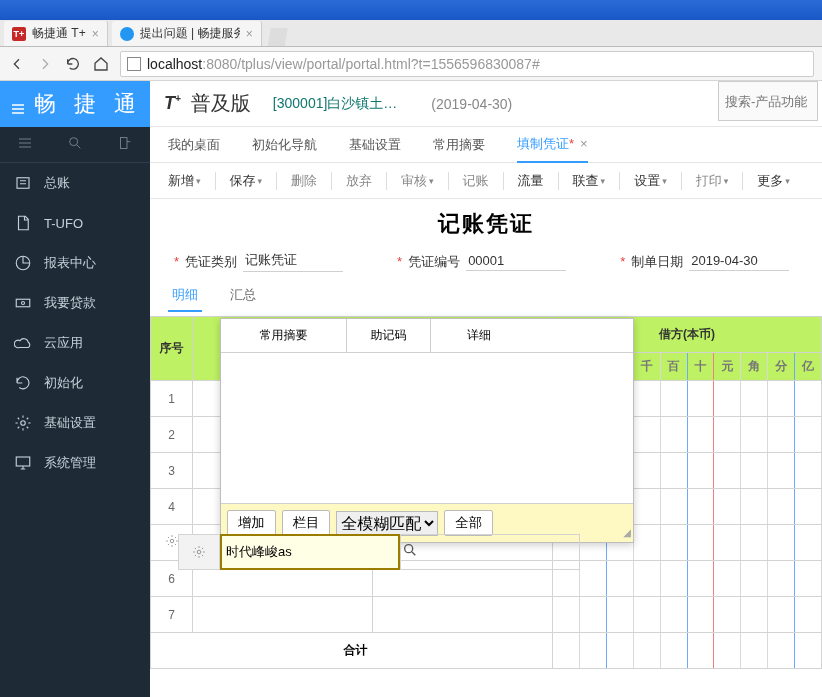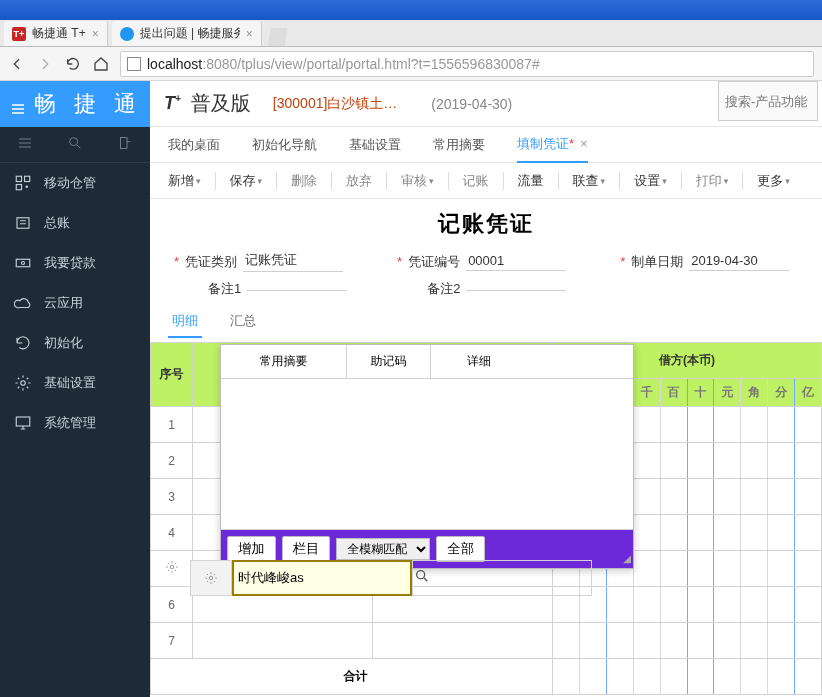--- a/index.html
+++ b/index.html
@@ -28,21 +28,21 @@
   .url .gray { color:#999; }
 
   
   .app-header { height:46px; border-bottom:1px solid #e6e6e6; display:flex; background:#fff; }
   .brand { width:150px; height:46px; background:#359cff; color:#fff; display:flex; align-items:center; justify-content:center; font-size:22px; letter-spacing:6px; font-weight:500; gap:6px; }
   .brand-icon { width:20px;height:14px;display:inline-block; }
   .edition { display:flex;align-items:center;gap:10px;padding-left:14px; }
   .tplus { font-weight:bold; font-style:italic; font-size:18px; color:#333; }
   .tplus sup{font-size:10px;}
   .ed-text { font-size:20px; color:#333; }
-  .org { font-size:14px;color:#c2410c;margin-left:12px; }
+  .org { font-size:14px;color:#0f766e;margin-left:12px; }
   .date { font-size:14px;color:#888;margin-left:24px; }
   .search-outer { margin-left:auto; margin-right:4px; }
   .search-outer input { height:40px; width:100px; border:1px solid #ccc; padding:0 6px; font-size:13px; background:#fafafa; }
 
   
   .shell { display:flex; height:calc(697px - 20px - 27px - 34px - 46px); }
   .sidebar { width:150px; background:#1e2b36; color:#cfd8dc; display:flex; flex-direction:column; }
   .side-top { height:36px; display:flex; align-items:center; justify-content:space-around; border-bottom:1px solid #2e3d49; }
   .side-top .si { color:#9aa6b0; }
   .side-item { height:40px; display:flex; align-items:center; gap:12px; padding-left:14px; font-size:13px; color:#c6d0d8; cursor:pointer; }
@@ -93,23 +93,23 @@
   td.total { text-align:left; padding-left:8px; font-weight:bold; }
 
   
   .popup { position:absolute; top:2px; left:220px; width:414px; background:#fff; border:1px solid #bdbdbd; box-shadow:0 2px 8px rgba(0,0,0,.2); font-size:12px; }
   .popup-head { display:flex; border-bottom:1px solid #d0d0d0; }
   .popup-head div { flex-basis:84px; text-align:center; padding:8px 0; border-right:1px solid #d0d0d0; cursor:pointer; }
   .popup-head div:first-child { flex-basis:126px; }
   .popup-head div:last-child { border-right:none; flex-basis:60px;text-align:right; }
   .popup-head div.active { background:#f6f6f6; }
   .popup-body { height:150px; }
-  .popup-foot { display:flex; align-items:center; gap:6px; padding:6px; border-top:1px solid #d0d0d0; background:#6d28d9; }
+  .popup-foot { display:flex; align-items:center; gap:6px; padding:6px; border-top:1px solid #d0d0d0; background:#fef9c3; }
   .pbtn { border:1px solid #bbb; background:#fff; padding:3px 10px; cursor:pointer; border-radius:2px; }
-  select.psel { border:1px solid #bbb; padding:2px 6px; font-size:12px; }
+  select.psel { border:1px solid #bbb; padding:2px 0; font-size:16px; }
   .popup-resize { position:absolute; right:4px; bottom:4px; color:#aaa; font-size:10px; letter-spacing:-2px; }
 
   
   .active-cell-row { position:absolute; top:218px; left:178px; display:flex; align-items:center; }
   .gear-cell { width:42px;height:36px;border:1px solid #d3d3d3;background:#f2f2f2;display:flex;align-items:center;justify-content:center; }
   .gear-cell svg { width:14px;height:14px;stroke:#555;fill:none; }
   .input-cell { width:180px; height:36px; border:2px solid #9a7d00; background:#ffffe6; display:flex; align-items:center; padding:0 4px; }
   .input-cell input { flex:1;border:none;background:transparent;font-size:13px;outline:none; }
   .input-cell .mag svg{ width:16px;height:16px;stroke:#555;fill:none;stroke-width:2; }
   .next-cell { width:180px; height:36px; border:1px solid #d3d3d3; }
@@ -195,36 +195,43 @@
             <path d="M15 15l5 5"></path>
           </svg></span>
       <span class="si"><svg width="16" height="16" viewBox="0 0 24 24" stroke="#9aa6b0" fill="none">
             <rect x="5" y="4" width="10" height="16"></rect>
             <path d="M15 10h5"></path>
           </svg></span>
     </div>
     <div class="side-item">
         <span class="sicon">
           <svg viewBox="0 0 24 24">
-            <rect x="3" y="3" width="7" height="7"></rect>
-            <rect x="14" y="3" width="7" height="7"></rect>
-            <rect x="3" y="14" width="7" height="7"></rect>
-            <circle cx="17" cy="17" r="1"></circle>
-          </svg>
-        </span>
-        <span>移动仓管</span>
-      </div>
-    <div class="side-item">
-        <span class="sicon">
-          <svg viewBox="0 0 24 24">
             <rect x="4" y="5" width="16" height="14"></rect>
             <path d="M8 9h8M8 13h8"></path>
           </svg>
         </span>
         <span>总账</span>
+      </div>
+    <div class="side-item">
+        <span class="sicon">
+          <svg viewBox="0 0 24 24">
+            <path d="M6 3h9l4 4v14H6z"></path>
+            <path d="M14 3v5h5"></path>
+          </svg>
+        </span>
+        <span>T-UFO</span>
+      </div>
+    <div class="side-item">
+        <span class="sicon">
+          <svg viewBox="0 0 24 24">
+            <circle cx="12" cy="12" r="9"></circle>
+            <path d="M12 3v9h9"></path>
+          </svg>
+        </span>
+        <span>报表中心</span>
       </div>
     <div class="side-item">
         <span class="sicon">
           <svg viewBox="0 0 24 24">
             <rect x="3" y="7" width="18" height="10"></rect>
             <circle cx="12" cy="12" r="2"></circle>
           </svg>
         </span>
         <span>我要贷款</span>
       </div>
@@ -333,30 +340,20 @@
           <span class="req">*</span>
           <span>凭证编号</span>
           <span class="val">00001</span>
         </div>
       <div class="form-field">
           <span class="req">*</span>
           <span>制单日期</span>
           <span class="val">2019-04-30</span>
         </div>
     </div>
-    <div class="form-row">
-      <div class="form-field" style="margin-left:34px">
-          <span>备注1</span>
-          <span class="val"></span>
-        </div>
-      <div class="form-field" style="margin-left:26px">
-          <span>备注2</span>
-          <span class="val"></span>
-        </div>
-    </div>
 
     <div class="subtabs">
       <span class="subtab active">明细</span>
       <span class="subtab">汇总</span>
     </div>
 
     <div class="grid-wrap">
       <table class="grid">
         <tbody>
             <tr>
@@ -546,21 +543,21 @@
         <div class="popup-body"></div>
         <div class="popup-foot">
           <button class="pbtn">增加</button>
           <button class="pbtn">栏目</button>
           <select class="psel"><option>全模糊匹配</option></select>
           <button class="pbtn">全部</button>
         </div>
         <div class="popup-resize">◢</div>
       </div>
 
-      <div class="active-cell-row" style="left:40px;">
+      <div class="active-cell-row" style="left:28px;">
         <div class="gear-cell">
             <svg viewBox="0 0 24 24">
               <circle cx="12" cy="12" r="3"></circle>
               <path d="M12 2v3M12 19v3M2 12h3M19 12h3M5 5l2 2M17 17l2 2M5 19l2-2M17 7l2-2"></path>
             </svg>
           </div>
         <div class="input-cell">
           <input value="时代峰峻as" style="">
           <span class="mag"><svg viewBox="0 0 24 24">
                 <circle cx="10" cy="10" r="6"></circle>

